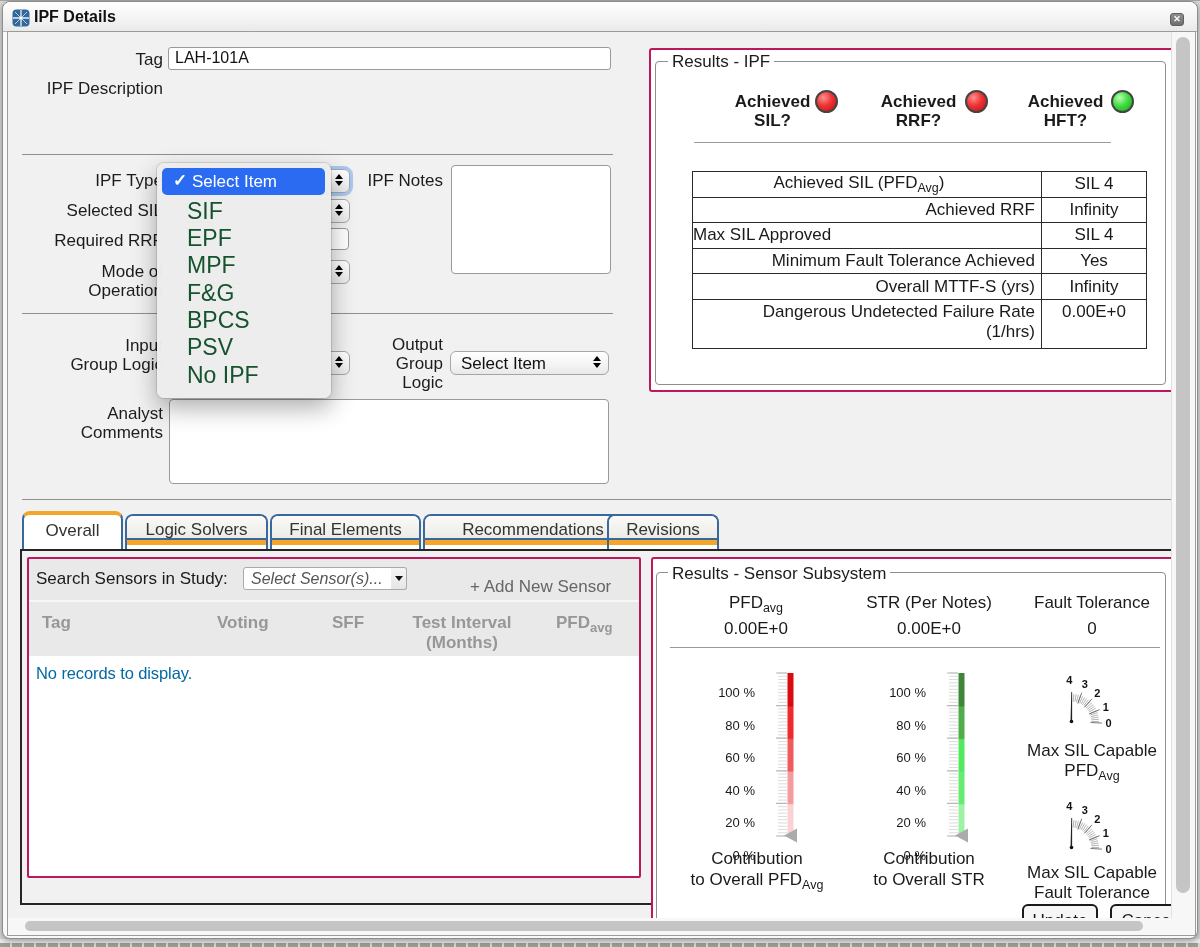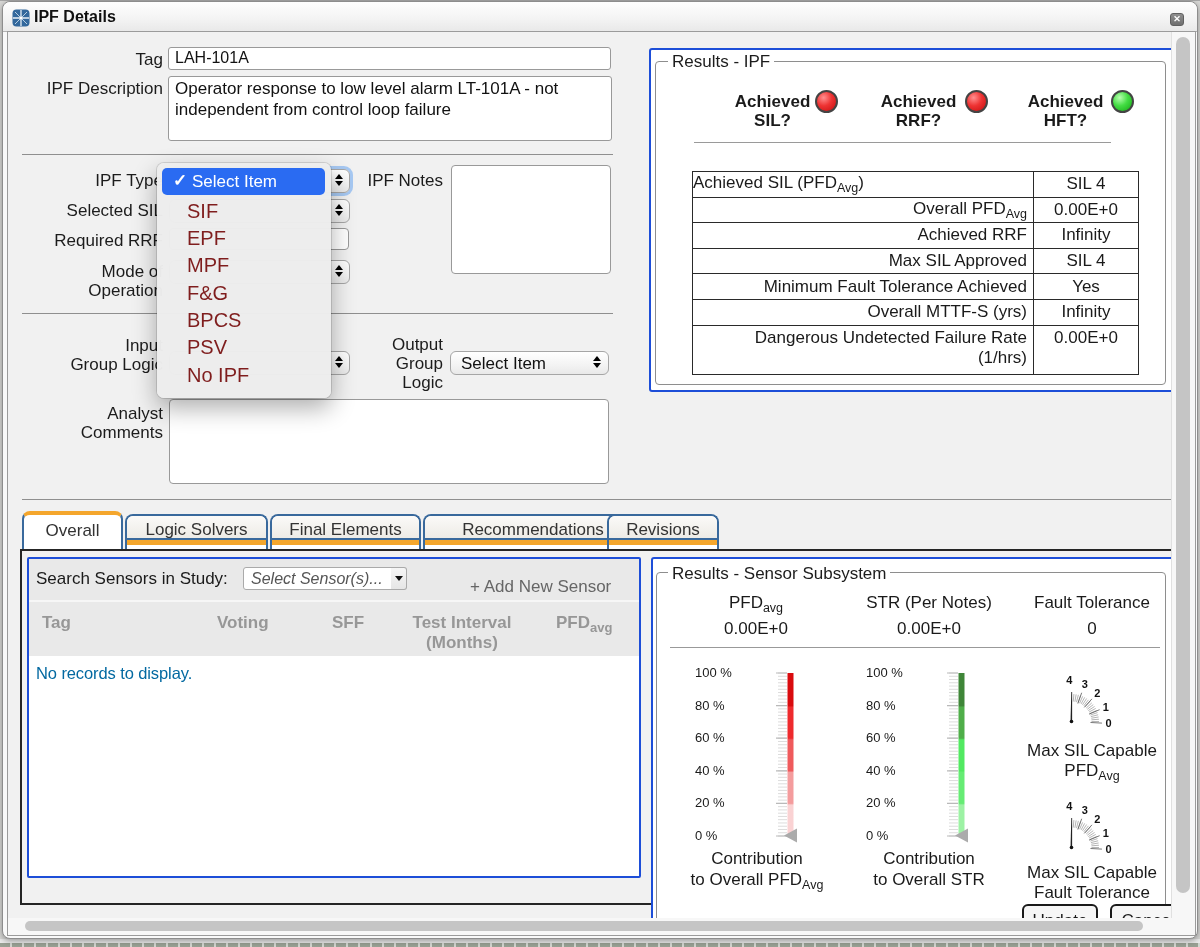--- a/index.html
+++ b/index.html
@@ -26,51 +26,51 @@
   
   .lbl{font-size:17px;line-height:19px;color:#1c1c1c;text-align:right;width:200px;}
   .inp{background:#fff;border:1px solid #999;border-radius:3px;font-size:16px;color:#111;}
   .hr{height:1px;background:#8f8f8f;}
   .sel{border:1px solid #a6a6a6;border-radius:6px;background:linear-gradient(#ffffff,#f3f3f3 60%,#e9e9e9);}
   .sel .ar{position:absolute;right:6px;width:8px;}
   .tri-u{width:0;height:0;border-left:4px solid transparent;border-right:4px solid transparent;border-bottom:5.5px solid #000;}
   .tri-d{width:0;height:0;border-left:4px solid transparent;border-right:4px solid transparent;border-top:5.5px solid #000;}
   .seltxt{position:absolute;left:10px;top:2px;font-size:17px;color:#111;}
   
-  .blackbox{border:2px solid #1d4ed8;background:#fff;border-radius:3px;}
+  .blackbox{border:2px solid #be185d;background:#fff;border-radius:3px;}
   .fs{border:1px solid #8e8e8e;border-radius:4px;}
   .legend{background:#fff;padding:0 4px;font-size:17px;color:#1c1c1c;white-space:nowrap;}
   .ledtxt{font-size:17px;font-weight:bold;color:#1a1a1a;text-align:center;line-height:19px;}
   .led{width:23px;height:23px;border-radius:50%;border:2.5px solid #444;box-sizing:border-box;}
   .led.red{background:radial-gradient(circle at 35% 30%,#ff8f8f 0%,#ee3333 45%,#c40d0d 100%);}
   .led.grn{background:radial-gradient(circle at 35% 30%,#b8ffb0 0%,#44dd44 45%,#12a812 100%);}
   table.res{border-collapse:collapse;font-size:17px;color:#1a1a1a;}
   table.res td{border:1.6px solid #2a2a2a;padding:0;}
   sub.sv{font-size:12.5px;}
   
   .tablbl{font-size:17px;color:#333;text-align:center;}
   .itab{position:absolute;top:514px;height:35px;box-sizing:border-box;background:#fff;
     border:2px solid #39699c;border-bottom:none;border-radius:8px 8px 0 0;overflow:hidden;}
   .itop{height:18px;padding-top:4px;background:linear-gradient(#fbfaf8,#edebe6);
     border-bottom:2px solid #39699c;font-size:17px;color:#333;text-align:center;}
   .ibar{height:5px;background:#f4a62c;}
   
   .ghdr{font-weight:bold;color:#979797;font-size:17px;}
-  .pct{font-size:13px;color:#1a1a1a;width:60px;}
+  .pct{font-size:13px;color:#1a1a1a;text-align:right;width:60px;margin-top:20px;}
   .ctr{text-align:center;font-size:17px;color:#1a1a1a;line-height:21px;}
   .btn{border:2px solid #1a1a1a;border-radius:6px;background:#f6f6f6;text-align:center;
        font-size:17px;color:#1a1a1a;box-sizing:border-box;}
   
   #popup{left:157px;top:163px;width:174px;height:235px;background:rgba(237,237,237,.98);
     border-radius:7px;box-shadow:0 0 0 1px rgba(0,0,0,.12),0 10px 24px rgba(0,0,0,.32);}
   #popsel{position:absolute;left:5px;top:5px;width:163px;height:27px;background:#2a6bf2;
     border-radius:5px;color:#fff;font-size:17px;line-height:26px;}
   #chk{position:absolute;left:11px;font-weight:bold;}
   #popsel .t{position:absolute;left:30px;top:1px;}
-  .pi{position:absolute;left:30px;font-size:20px;color:#7f1d1d;line-height:20px;}
+  .pi{position:absolute;left:30px;font-size:23px;color:#14532d;line-height:20px;}
   .pi:nth-of-type(2){top:38px}
   .pi:nth-of-type(3){top:65px}
   .pi:nth-of-type(4){top:92px}
   .pi:nth-of-type(5){top:120px}
   .pi:nth-of-type(6){top:147px}
   .pi:nth-of-type(7){top:174px}
   .pi:nth-of-type(8){top:202px}
 </style>
 </head>
 <body>
@@ -87,21 +87,20 @@
     </svg>
   <div class="abs" id="title">IPF Details</div>
   <div class="abs" id="closebtn">✕</div>
   <div class="abs" id="panel">
     <div class="abs" id="view">
       <div class="abs" id="page">
 
         <div class="abs lbl" style="left:-37px;top:50px">Tag</div>
         <div class="abs inp" style="left:168px;top:47px;width:435px;height:20px;padding:1px 0 0 6px">LAH-101A</div>
         <div class="abs lbl" style="left:-37px;top:79px">IPF Description</div>
-        <div class="abs inp" style="left:168px;top:76px;width:436px;height:62px;padding:1px 0 0 6px;line-height:21px;font-size:17px">Operator response to low level alarm LT-101A - not independent from control loop failure</div>
         <div class="abs hr" style="left:22px;top:154px;width:591px"></div>
 
         <div class="abs lbl" style="left:-37px;top:171px">IPF Type</div>
         <div class="abs lbl" style="left:-37px;top:201px">Selected SIL</div>
         <div class="abs lbl" style="left:-37px;top:231px">Required RRF</div>
         <div class="abs lbl" style="left:-37px;top:262px">Mode of<br>Operation</div>
 
         <div class="abs sel" style="left:169px;top:169px;width:179px;height:22px;box-shadow:0 0 0 3px #a6c8f2">
           <div class="ar" style="top:4px">
               <div class="tri-u"></div>
@@ -159,33 +158,29 @@
         <div class="abs ledtxt" style="left:692px;top:92px;width:161px">Achieved<br>SIL?</div>
         <div class="abs led red" style="left:815px;top:90px"></div>
         <div class="abs ledtxt" style="left:838px;top:92px;width:161px">Achieved<br>RRF?</div>
         <div class="abs led red" style="left:965px;top:90px"></div>
         <div class="abs ledtxt" style="left:985px;top:92px;width:161px">Achieved<br>HFT?</div>
         <div class="abs led grn" style="left:1111px;top:90px"></div>
         <div class="abs" style="left:694px;top:142px;width:417px;height:1px;background:#9a9a9a"></div>
         <table class="abs res" style="left:692px;top:171px" cellspacing="0">
           <tbody>
               <tr>
-                <td style="width:332px;height:24.6px;text-align:left;padding-right:8px">Achieved SIL (PFD<sub class="sv">Avg</sub>)</td>
+                <td style="width:332px;height:24.6px;text-align:center;padding-right:16px">Achieved SIL (PFD<sub class="sv">Avg</sub>)</td>
                 <td style="width:104px;text-align:center">SIL 4</td>
-              </tr>
-          <tr>
-                <td style="height:24.6px;text-align:right;padding-right:6px">Overall PFD<sub class="sv">Avg</sub></td>
-                <td style="text-align:center">0.00E+0</td>
               </tr>
           <tr>
                 <td style="height:24.6px;text-align:right;padding-right:6px">Achieved RRF</td>
                 <td style="text-align:center">Infinity</td>
               </tr>
           <tr>
-                <td style="height:24.6px;text-align:right;padding-right:6px">Max SIL Approved</td>
+                <td style="height:24.6px;padding-right:16px">Max SIL Approved</td>
                 <td style="text-align:center">SIL 4</td>
               </tr>
           <tr>
                 <td style="height:24.6px;text-align:right;padding-right:6px">Minimum Fault Tolerance Achieved</td>
                 <td style="text-align:center">Yes</td>
               </tr>
           <tr>
                 <td style="height:24.6px;text-align:right;padding-right:6px">Overall MTTF-S (yrs)</td>
                 <td style="text-align:center">Infinity</td>
               </tr>

